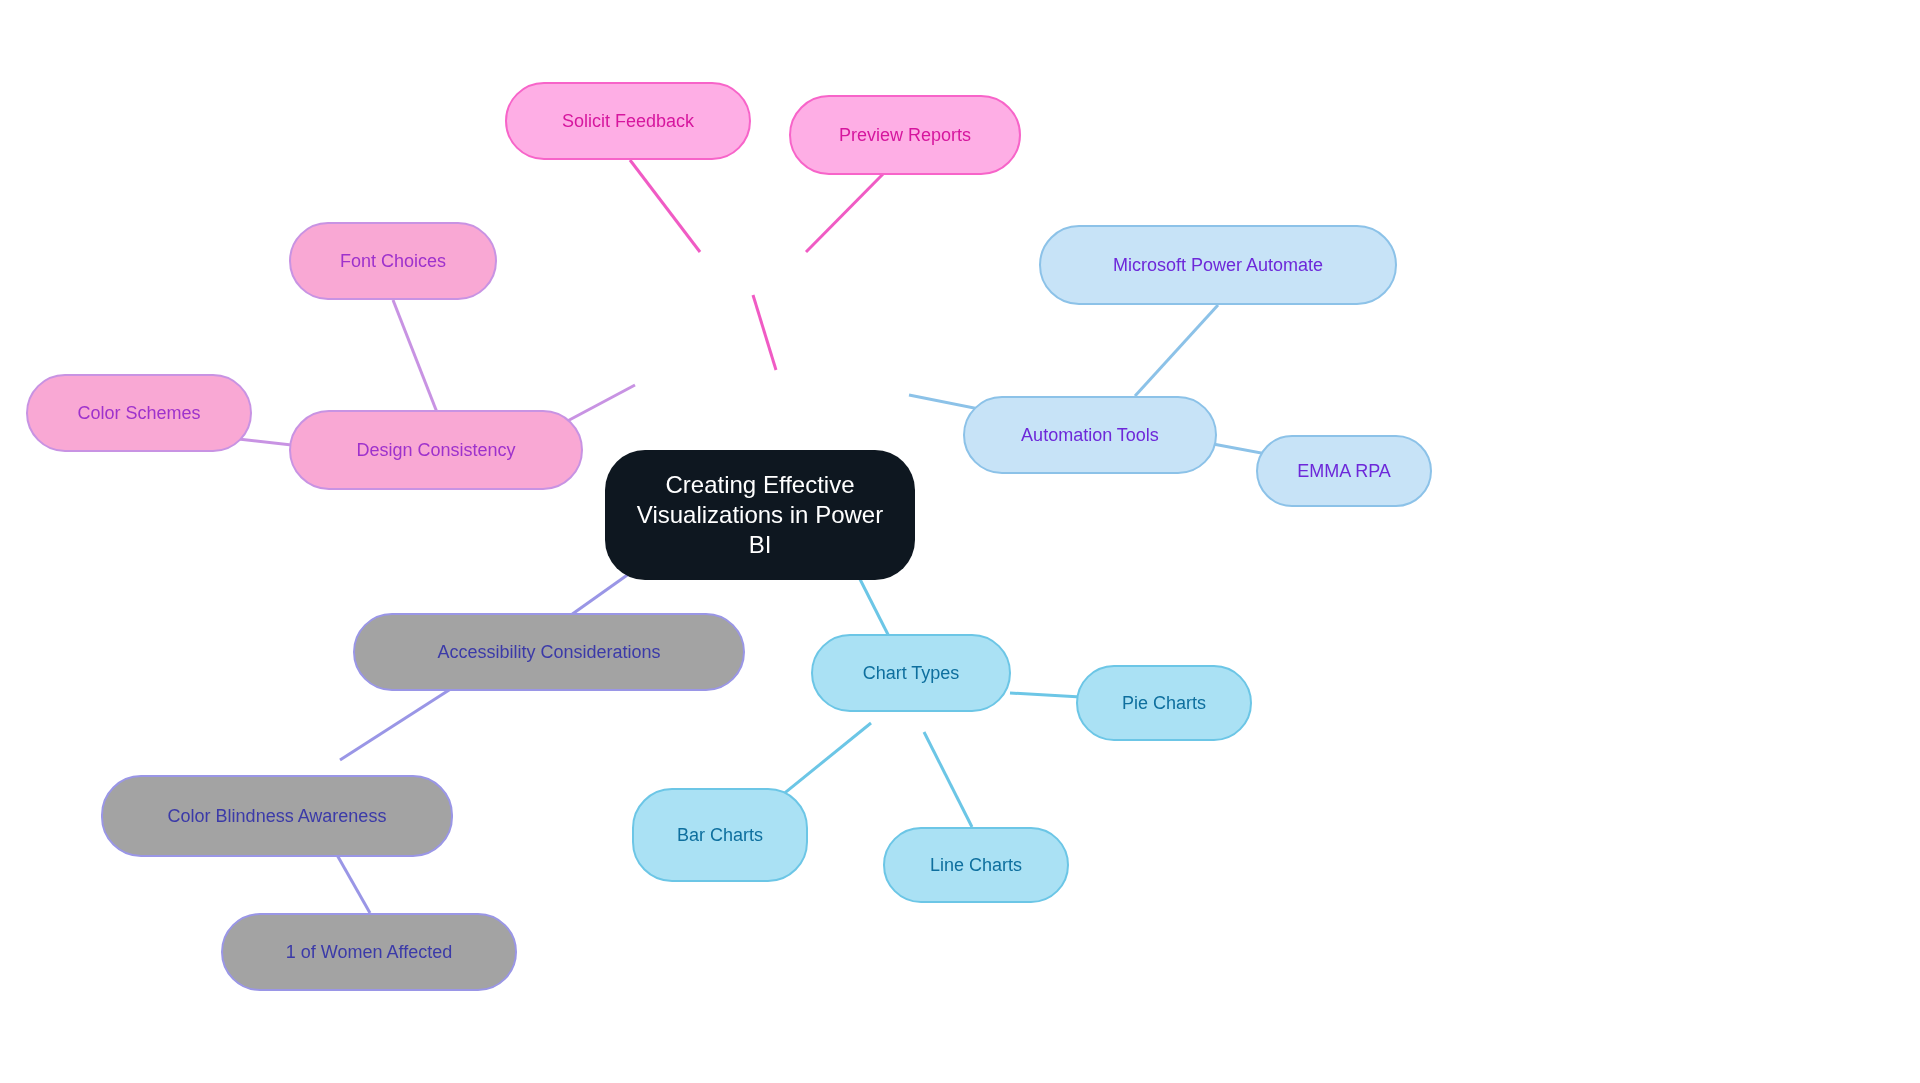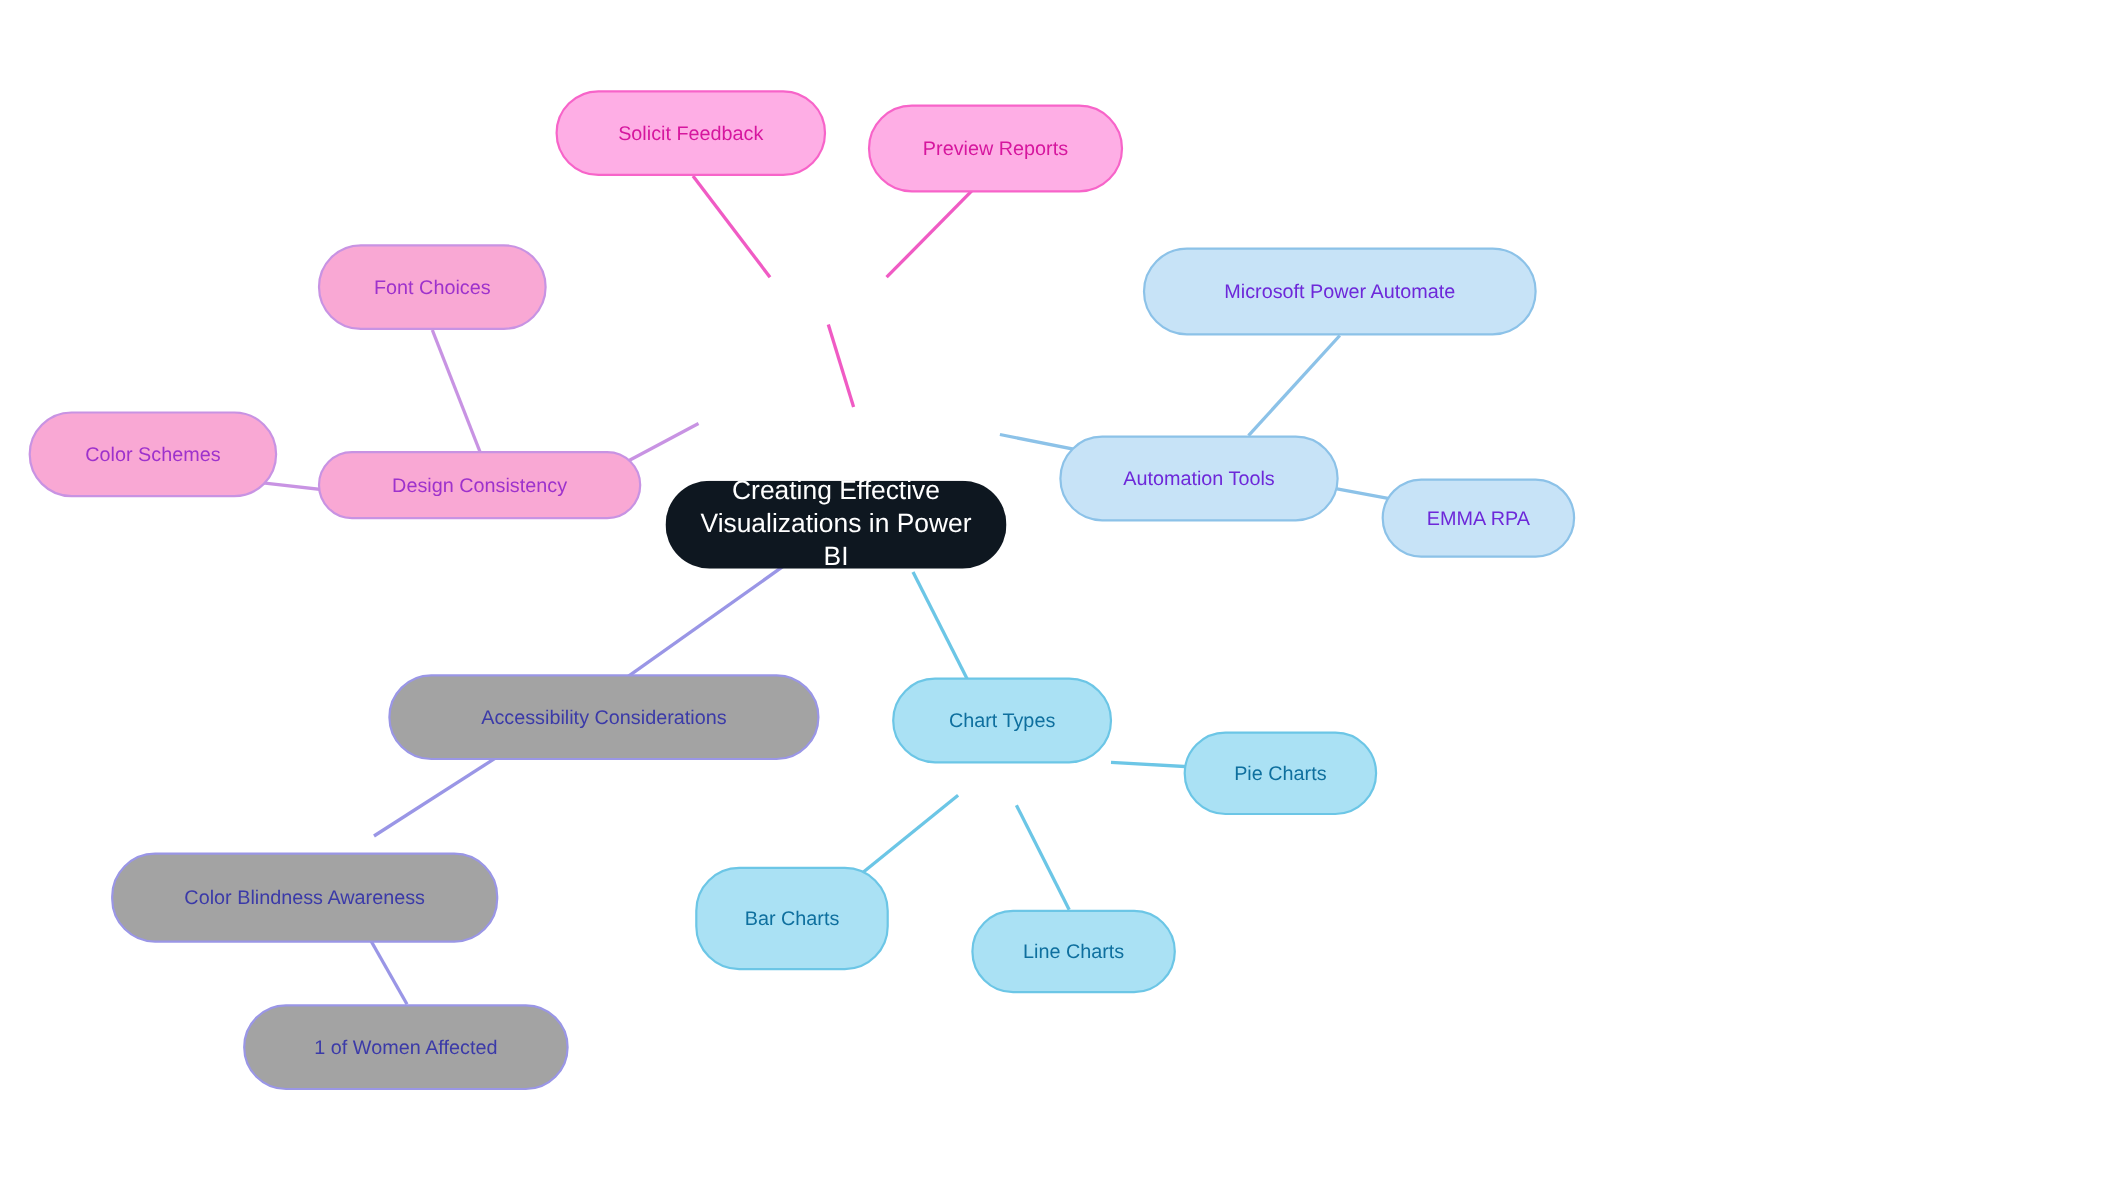--- a/index.html
+++ b/index.html
@@ -71,52 +71,52 @@
     <line x1="1213" y1="444" x2="1353" y2="470" stroke="#8cc2e8" stroke-width="3"></line>
 
     <line x1="871" y1="723" x2="760" y2="813" stroke="#6cc6e6" stroke-width="3"></line>
     <line x1="924" y1="732" x2="972" y2="827" stroke="#6cc6e6" stroke-width="3"></line>
     <line x1="1010" y1="693" x2="1133" y2="700" stroke="#6cc6e6" stroke-width="3"></line>
 
     <line x1="460" y1="683" x2="340" y2="760" stroke="#9a96e6" stroke-width="3"></line>
     <line x1="320" y1="825" x2="370" y2="913" stroke="#9a96e6" stroke-width="3"></line>
   </svg>
 
-  <div class="node center" style="left:605px; top:437px; width:310px; height:80px;">
+  <div class="node center" style="left:605px; top:450px; width:310px; height:130px;">
     <span>Creating Effective Visualizations in Power BI</span>
   </div>
 
   <div class="node pink" style="left:505px; top:82px; width:246px; height:78px;">
     <span>Solicit Feedback</span>
   </div>
   <div class="node pink" style="left:789px; top:95px; width:232px; height:80px;">
     <span>Preview Reports</span>
   </div>
 
-  <div class="node lilac" style="left:289px; top:410px; width:294px; height:62px;">
+  <div class="node lilac" style="left:289px; top:410px; width:294px; height:80px;">
     <span>Design Consistency</span>
   </div>
   <div class="node lilac" style="left:289px; top:222px; width:208px; height:78px;">
     <span>Font Choices</span>
   </div>
   <div class="node lilac" style="left:26px; top:374px; width:226px; height:78px;">
     <span>Color Schemes</span>
   </div>
 
   <div class="node blue1" style="left:963px; top:396px; width:254px; height:78px;">
     <span>Automation Tools</span>
   </div>
   <div class="node blue1" style="left:1039px; top:225px; width:358px; height:80px;">
     <span>Microsoft Power Automate</span>
   </div>
   <div class="node blue1" style="left:1256px; top:435px; width:176px; height:72px;">
     <span>EMMA RPA</span>
   </div>
 
-  <div class="node blue2" style="left:811px; top:616px; width:200px; height:78px;text-align:center;">
+  <div class="node blue2" style="left:811px; top:634px; width:200px; height:78px;text-align:center;">
     <span>Chart Types</span>
   </div>
   <div class="node blue2" style="left:632px; top:788px; width:176px; height:94px;">
     <span>Bar Charts</span>
   </div>
   <div class="node blue2" style="left:883px; top:827px; width:186px; height:76px;">
     <span>Line Charts</span>
   </div>
   <div class="node blue2" style="left:1076px; top:665px; width:176px; height:76px;">
     <span>Pie Charts</span>

